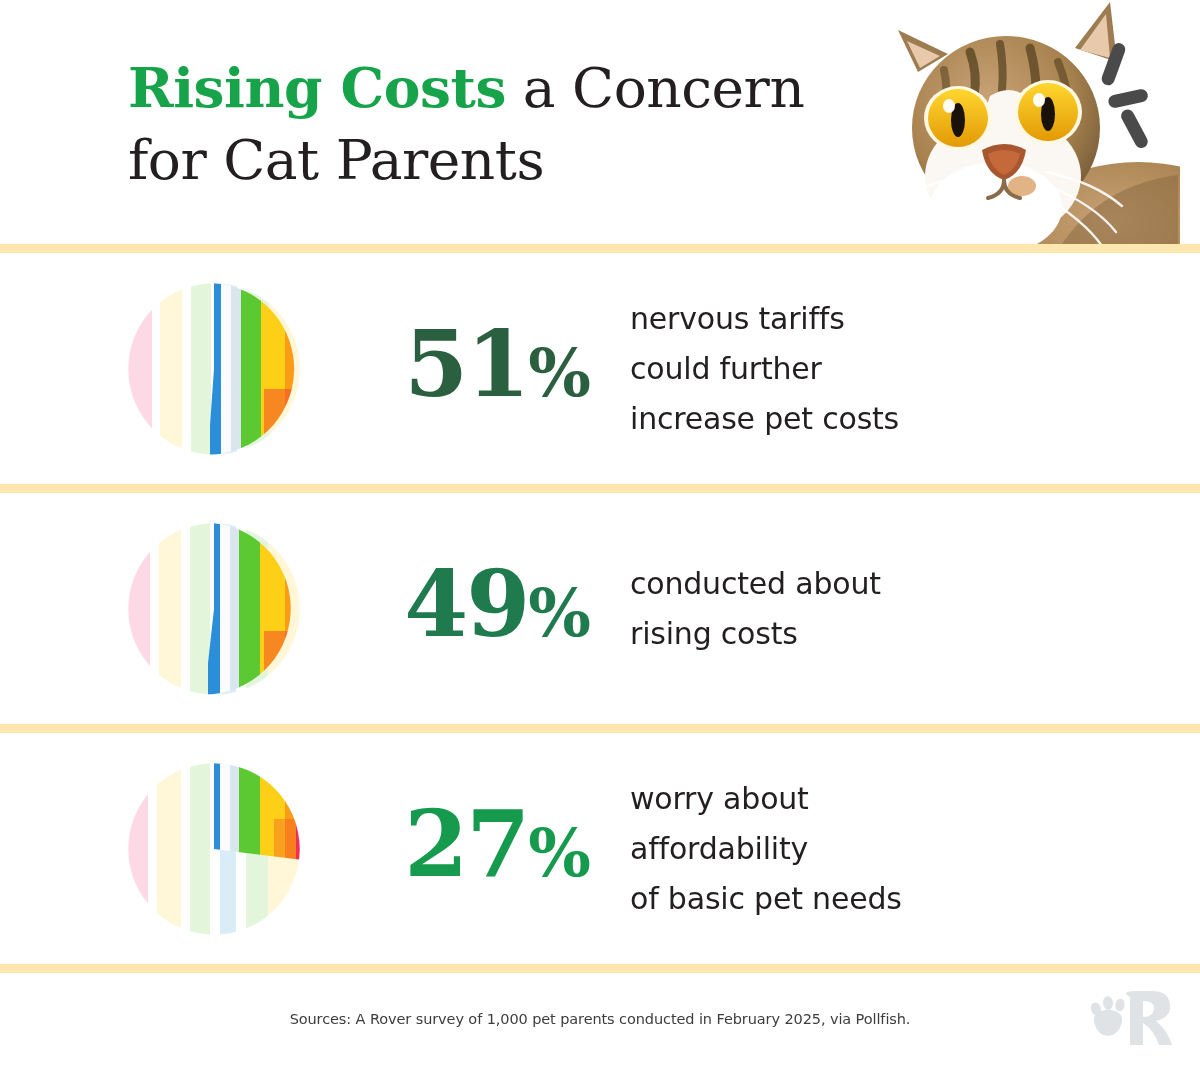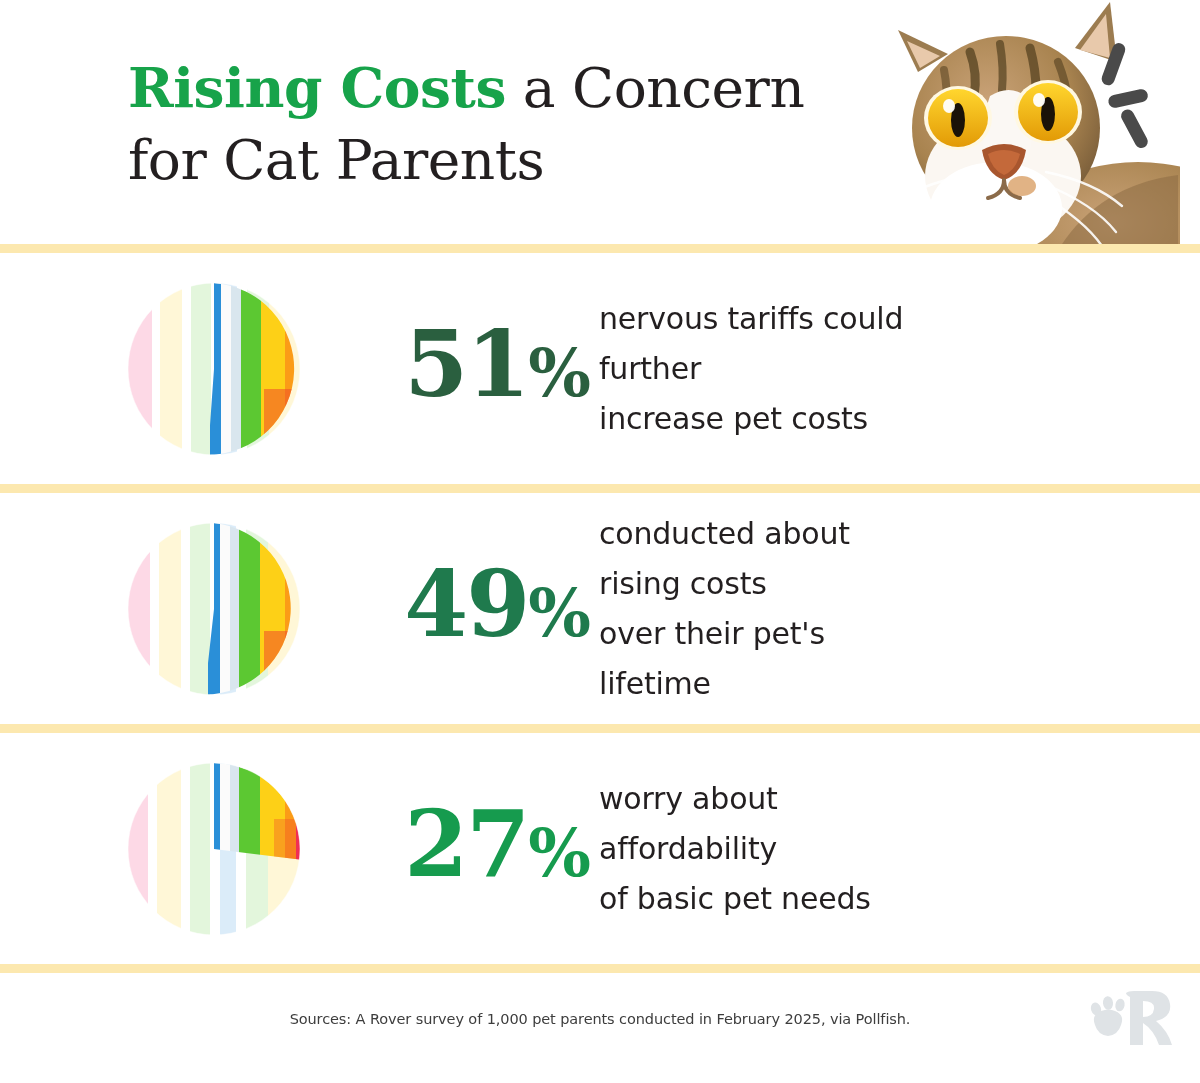--- a/index.html
+++ b/index.html
@@ -46,21 +46,21 @@
     font-weight:700;
     font-size:92px;
     line-height:92px;
     letter-spacing:-2px;
     white-space:nowrap;
   }
   .stat-pct .sym { font-size:66px; letter-spacing:-1px; }
 
   .stat-text {
     flex:1 1 auto;
-    margin-left:9px;
+    margin-left:40px;
     padding-right:70px;
     font-family:"DejaVu Sans","Liberation Sans",sans-serif;
     font-size:30px;
     line-height:50px;
     color:#231f20;
     letter-spacing:-0.2px;
   }
   .stat-text .ln { display:block; }
 
   
@@ -244,21 +244,20 @@
             <rect x="172" y="0" width="24" height="180" fill="#f0206c"></rect>
             <path d="M140 112 L190 112 L190 180 L140 180 Z" fill="#f04a2a" opacity=".55"></path>
           </g>
         </g>
         <circle cx="90" cy="90" r="86" fill="none" stroke="#ffffff" stroke-width="0.5"></circle>
       </svg>
     </div>
     <div class="stat-pct" style="color:#1f7a4d"><span>49</span><span class="sym">%</span></div>
     <div class="stat-text">
       <span class="ln">conducted about rising costs</span>
-      <span class="ln">over their pet's lifetime</span>
     </div>
   </div>
 
   <div class="stat-row row3">
     <div class="pie-wrap">
       <svg class="pie-svg" viewBox="0 0 180 180">
         <defs>
           <clipPath id="clipFull3">
               <circle cx="90" cy="90" r="86"></circle>
             </clipPath>

